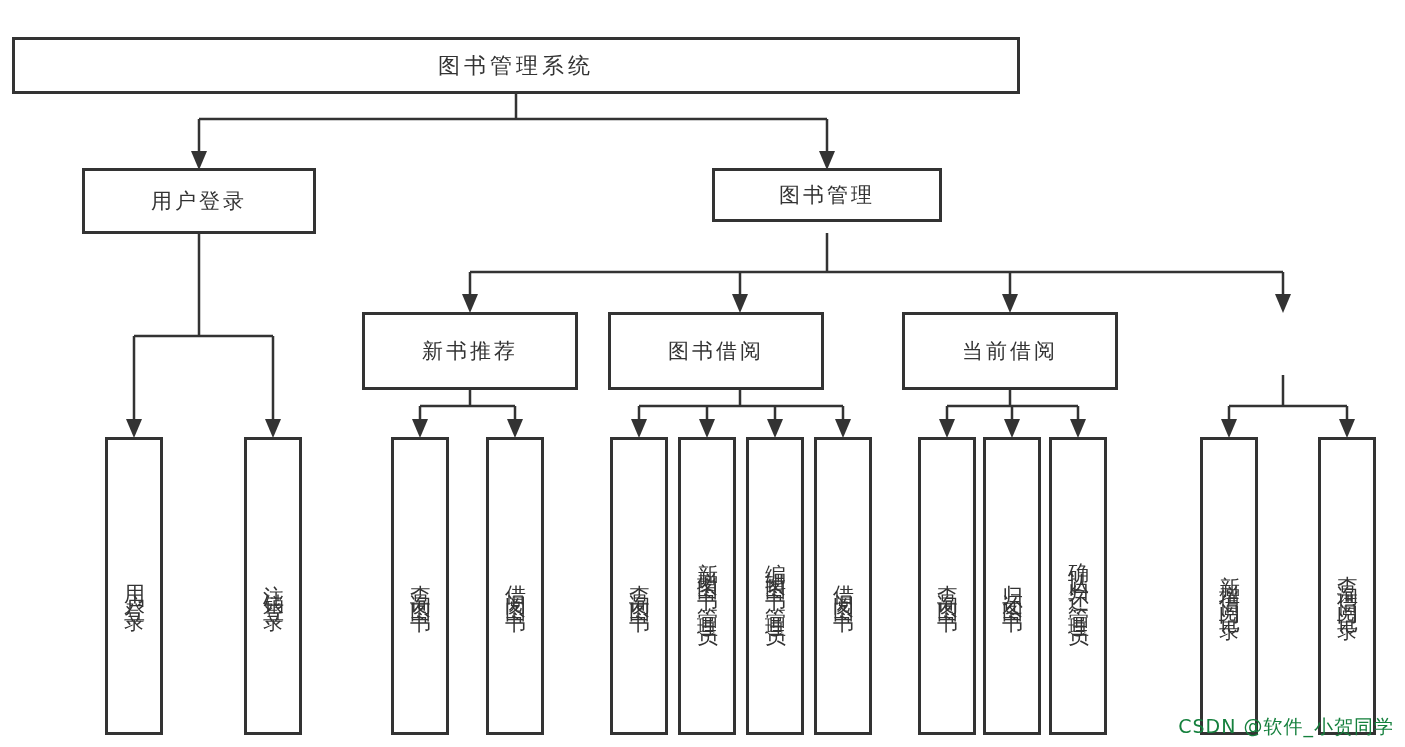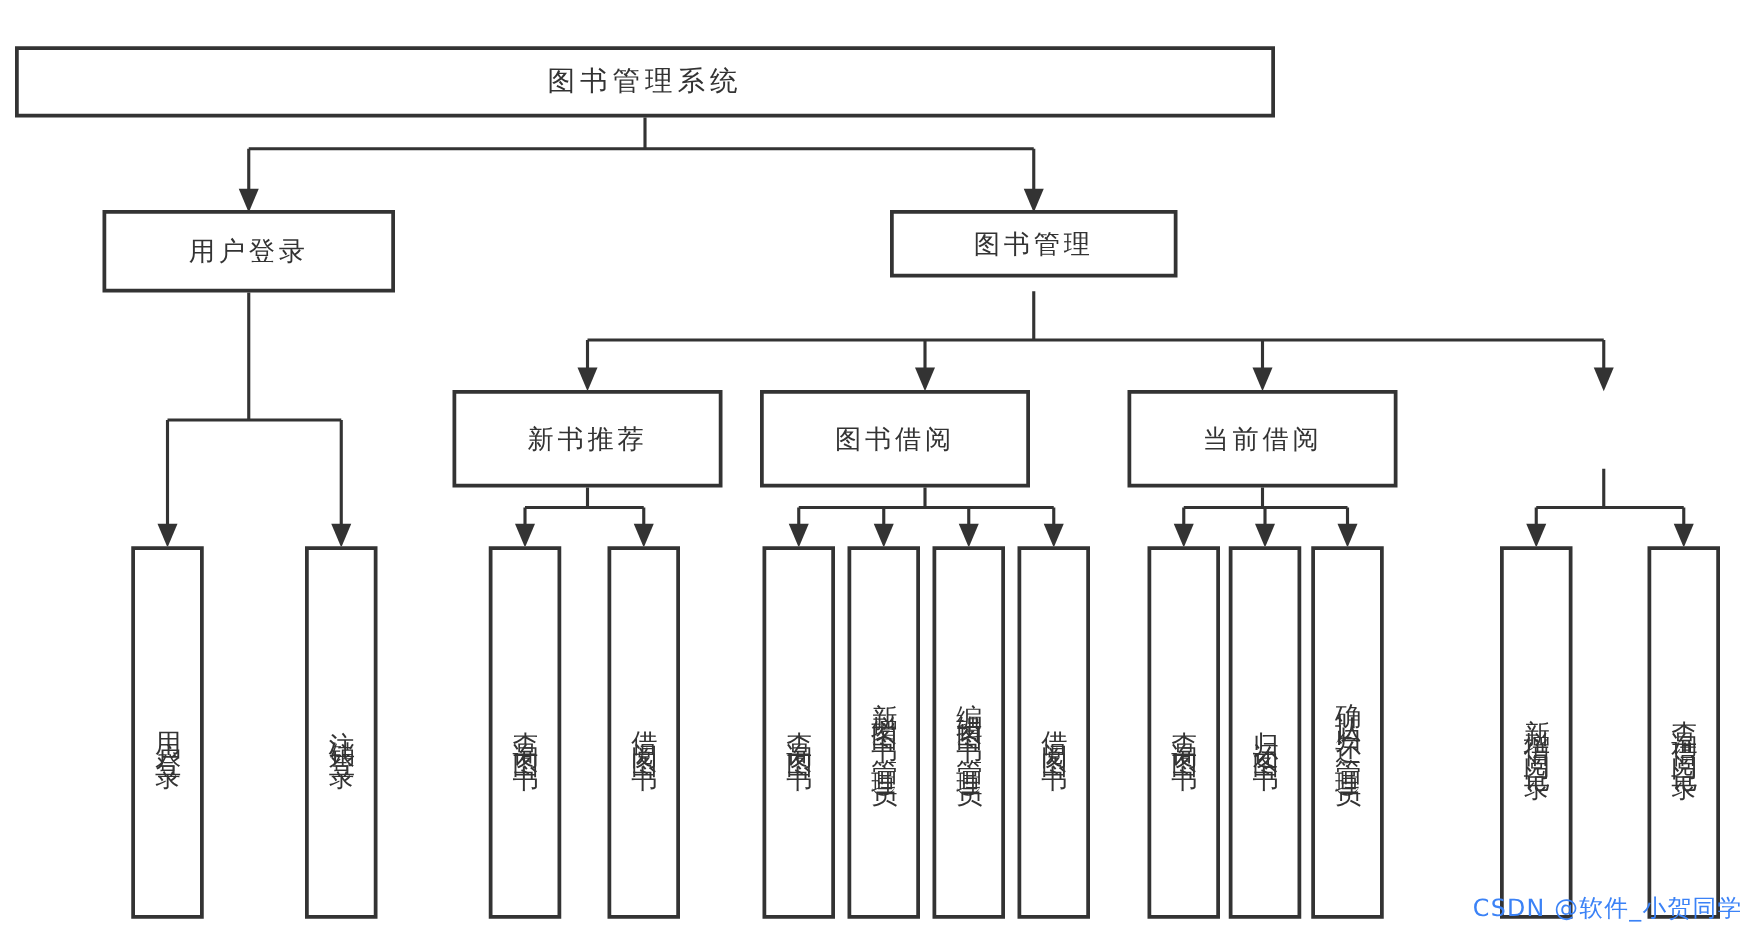--- a/index.html
+++ b/index.html
@@ -28,21 +28,21 @@
   .n-cur-borrow{left:902px;}
   .n-borrow-rec{left:1175px;}
   .leaf{top:437px;height:298px;width:58px;}
   .lf-1{left:105px;}  .lf-2{left:244px;}
   .lf-3{left:391px;}  .lf-4{left:486px;}
   .lf-5{left:610px;}  .lf-6{left:678px;}  .lf-7{left:746px;}  .lf-8{left:814px;}
   .lf-9{left:918px;}  .lf-10{left:983px;} .lf-11{left:1049px;}
   .lf-12{left:1200px;}.lf-13{left:1318px;}
   .watermark{
     position:absolute;top:714px;right:11px;z-index:5;
-    font-size:19px;letter-spacing:1px;color:#3b82f6;white-space:nowrap;
+    font-size:19px;letter-spacing:1px;color:#15803d;white-space:nowrap;
   }
 </style>
 </head>
 <body>
 
 <div class="canvas">
 
   <svg class="connectors" width="1405" height="747" viewBox="0 0 1405 747">
     <g stroke="#333333" stroke-width="2.5" fill="none">
       <path d="M516 71 V119 M199 119 H827 M199 119 V156 M827 119 V156"></path>

